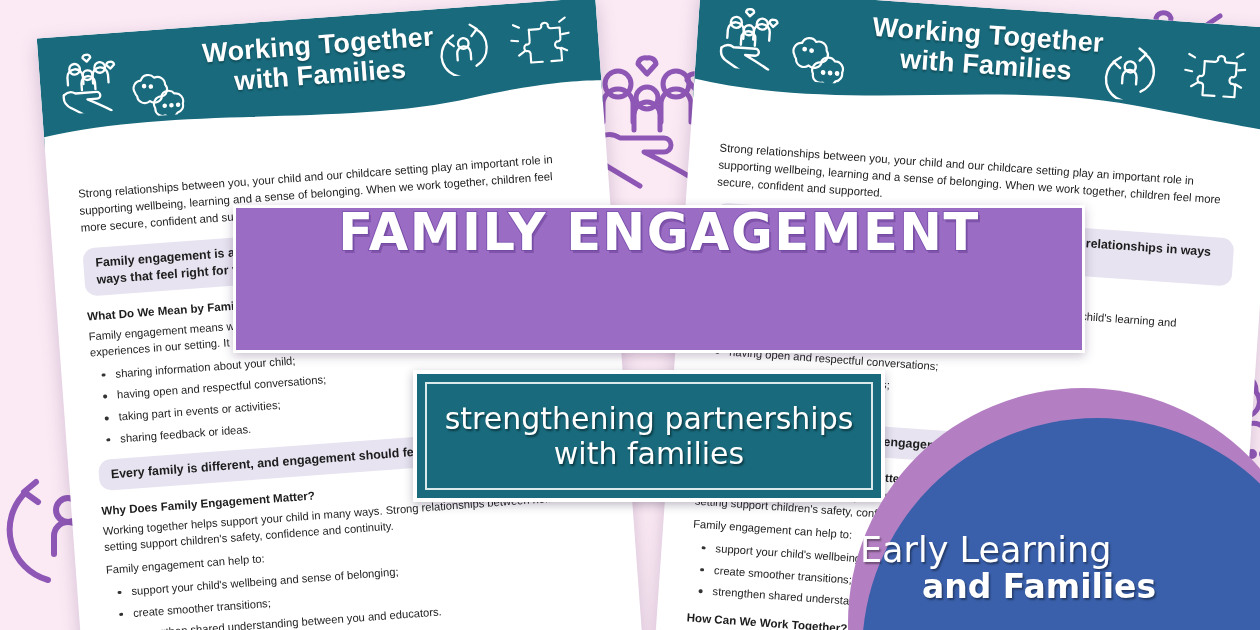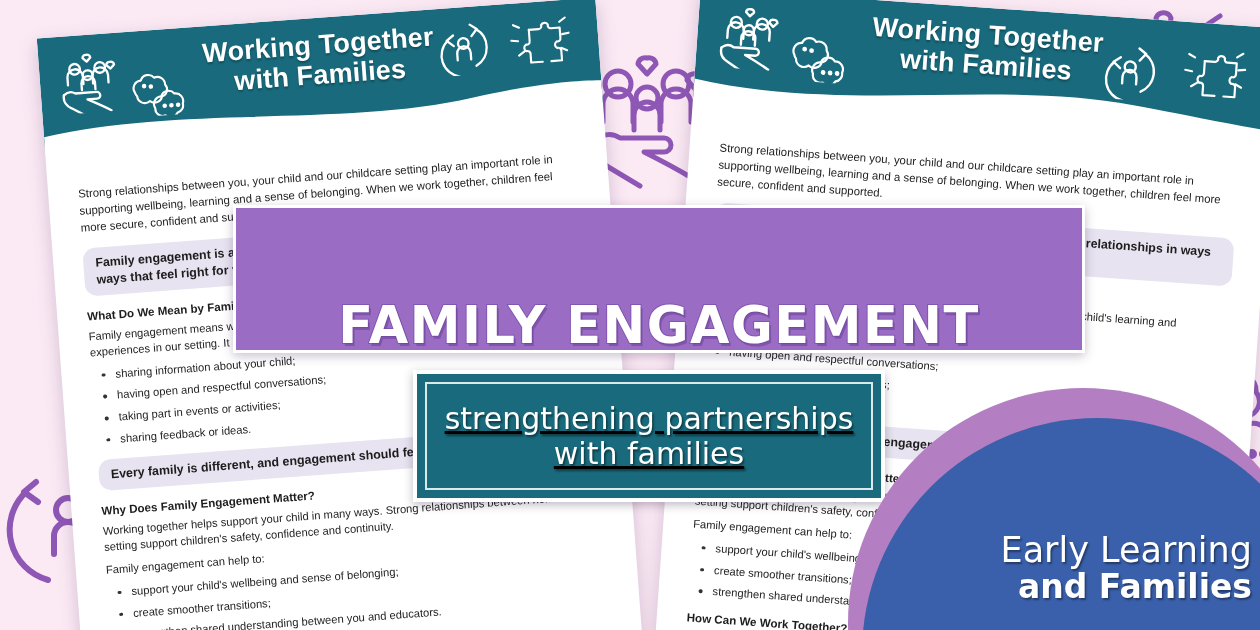--- a/index.html
+++ b/index.html
@@ -119,21 +119,21 @@
   .title-banner {
     position: absolute;
     left: 233px; top: 205px;
     width: 852px; height: 148px;
     background: #9a6cc4;
     border: 3px solid #ffffff;
     box-shadow: 0 3px 10px rgba(60,30,80,.28);
     display: flex;
     flex-direction: column;
     align-items: center;
-    justify-content: flex-end;
+    justify-content: flex-start;
     z-index: 40;
   }
   .title-banner .tline {
     color: #ffffff;
     font-family: "DejaVu Sans", sans-serif;
     font-weight: bold;
     font-size: 51px;
     line-height: .97;
     letter-spacing: 1.5px;
     text-align: center;
@@ -151,21 +151,21 @@
     background: #186a7c;
     border: 4px solid #ffffff;
     box-shadow: 0 3px 9px rgba(40,30,60,.3);
     z-index: 41;
     display: flex; align-items: center; justify-content: center;
   }
   .sub-box-inner {
     width: calc(100% - 16px); height: calc(100% - 16px);
     border: 2px solid rgba(255,255,255,.85);
     display: flex; flex-direction: column;
-    align-items: center; justify-content: center; text-decoration: underline;
+    align-items: center; justify-content: center;
   }
   .sub-box .sline {
     color: #ffffff;
     font-family: "DejaVu Sans", sans-serif;
     font-size: 30px;
     line-height: 1.18;
     text-align: center;
     font-weight: 400;
     text-shadow: 1.5px 2px 2px rgba(0,0,0,.45);
     white-space: nowrap;
@@ -186,21 +186,21 @@
     width: 470px; height: 470px;
     border-radius: 50%;
     background: #3a60ab;
     z-index: 51;
   }
   .brand-text {
     position: absolute;
     right: 8px; bottom: 26px;
     width: 392px;
     z-index: 52;
-    text-align: right;
+    text-align: left;
     color: #ffffff;
     font-family: "DejaVu Sans", sans-serif;
   }
   .brand-l1 {
     font-size: 35px; line-height: 1.02;
     text-shadow: 1.5px 2px 2px rgba(0,0,0,.4);
   }
   .brand-l2 {
     font-size: 33px; line-height: 1.02;
     font-weight: bold;

